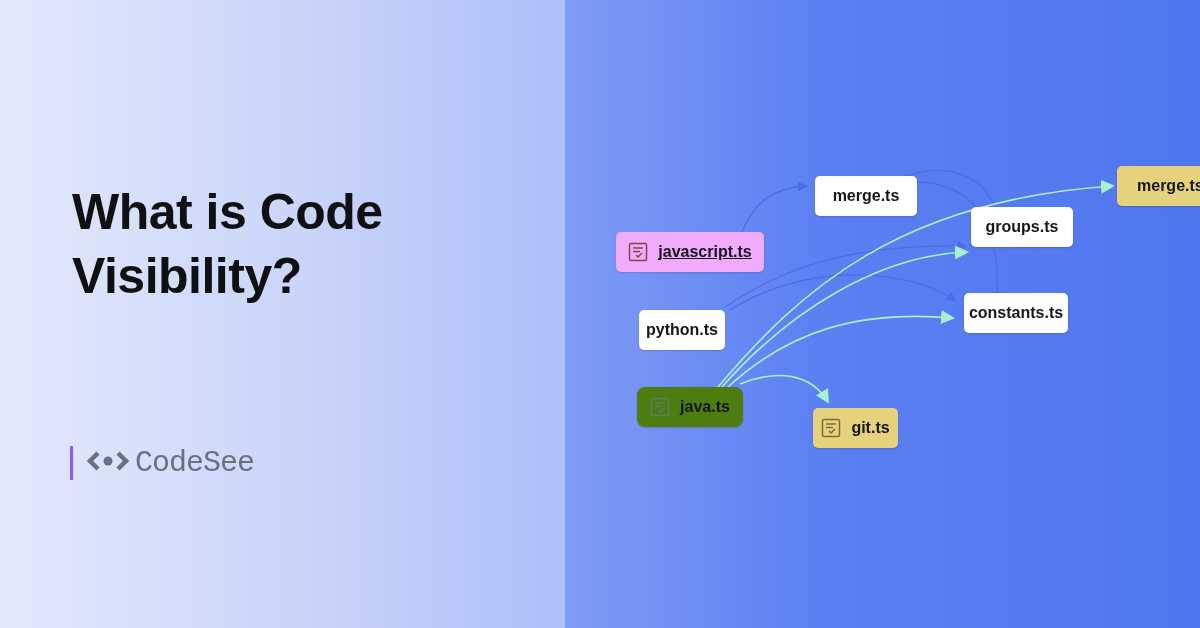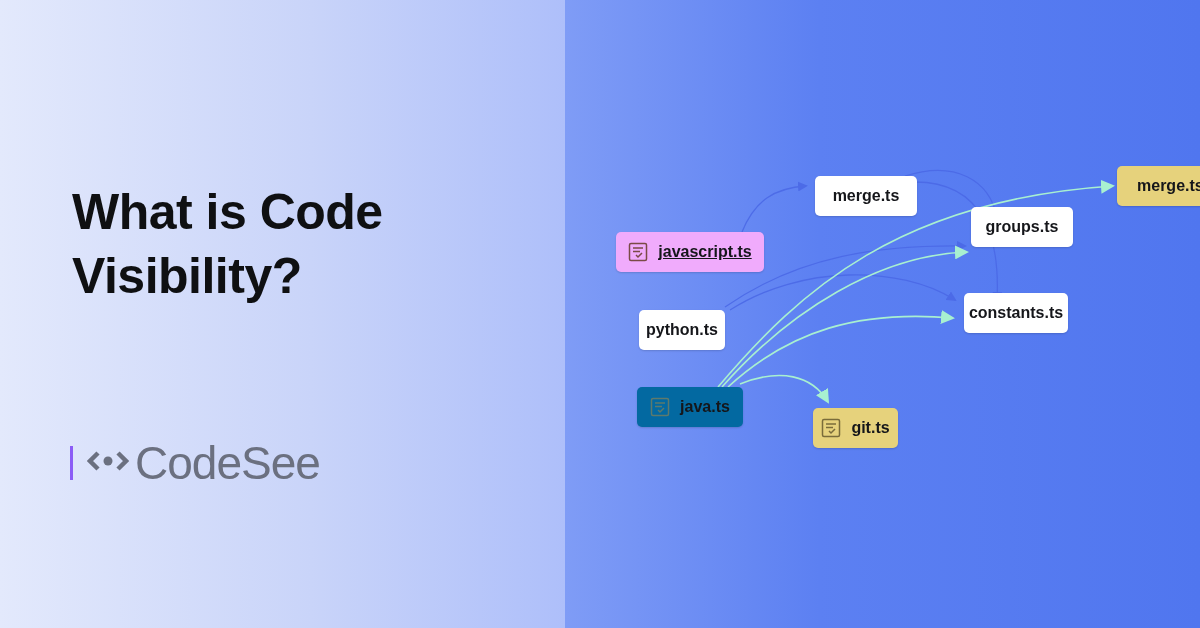--- a/index.html
+++ b/index.html
@@ -7,27 +7,27 @@
   .left { position:absolute; left:0; top:0; width:565px; height:628px;
     background: linear-gradient(90deg, #e3e9fc 0%, #c9d4f9 55%, #aebffa 100%); }
   .right { position:absolute; left:565px; top:0; width:635px; height:628px;
     background: linear-gradient(90deg, #7f9cf6 0%, #5c80f2 40%, #5076ef 100%); overflow:hidden; }
   .title { position:absolute; left:72px; top:180px; font-size:50px; font-weight:900; line-height:64px;
     color:#0f1012; letter-spacing:-0.5px; font-family:"Liberation Sans", sans-serif; }
   .title span { display:block; }
   .brand { position:absolute; left:70px; top:446px; height:34px; display:flex; align-items:center; }
   .brand-bar { width:3px; height:34px; background:#8b5cf6; margin-right:14px; }
   .brand-logo { display:flex; align-items:center; }
-  .brand-name { font-size:46px; color:#6b7080; font-family:Liberation Sans, sans-serif; letter-spacing:-1px; margin-left:6px; }
+  .brand-name { font-size:30px; color:#6b7080; font-family:Liberation Mono, monospace; letter-spacing:-1px; margin-left:6px; }
   svg.edges { position:absolute; left:0; top:0; }
   .node { position:absolute; height:40px; border-radius:5px; display:flex; align-items:center; justify-content:center;
     font-size:16px; font-weight:700; color:#15161a; box-shadow:0 1px 2px rgba(0,0,0,0.15); box-sizing:border-box; }
   .node.white { background:#ffffff; }
   .node.red { background:#f0abfc;text-decoration:underline; }
-  .node.green { background:#0369a1; }
+  .node.green { background:#4d7c0f;border-radius:8px; }
   .node.yellow { background:#e6d27c; }
   .node .ficon { margin-right:10px; display:flex; }
 </style>
 </head>
 <body>
 
 <div class="left">
   <div class="title">
     <span>What is Code</span>
     <span>Visibility?</span>

